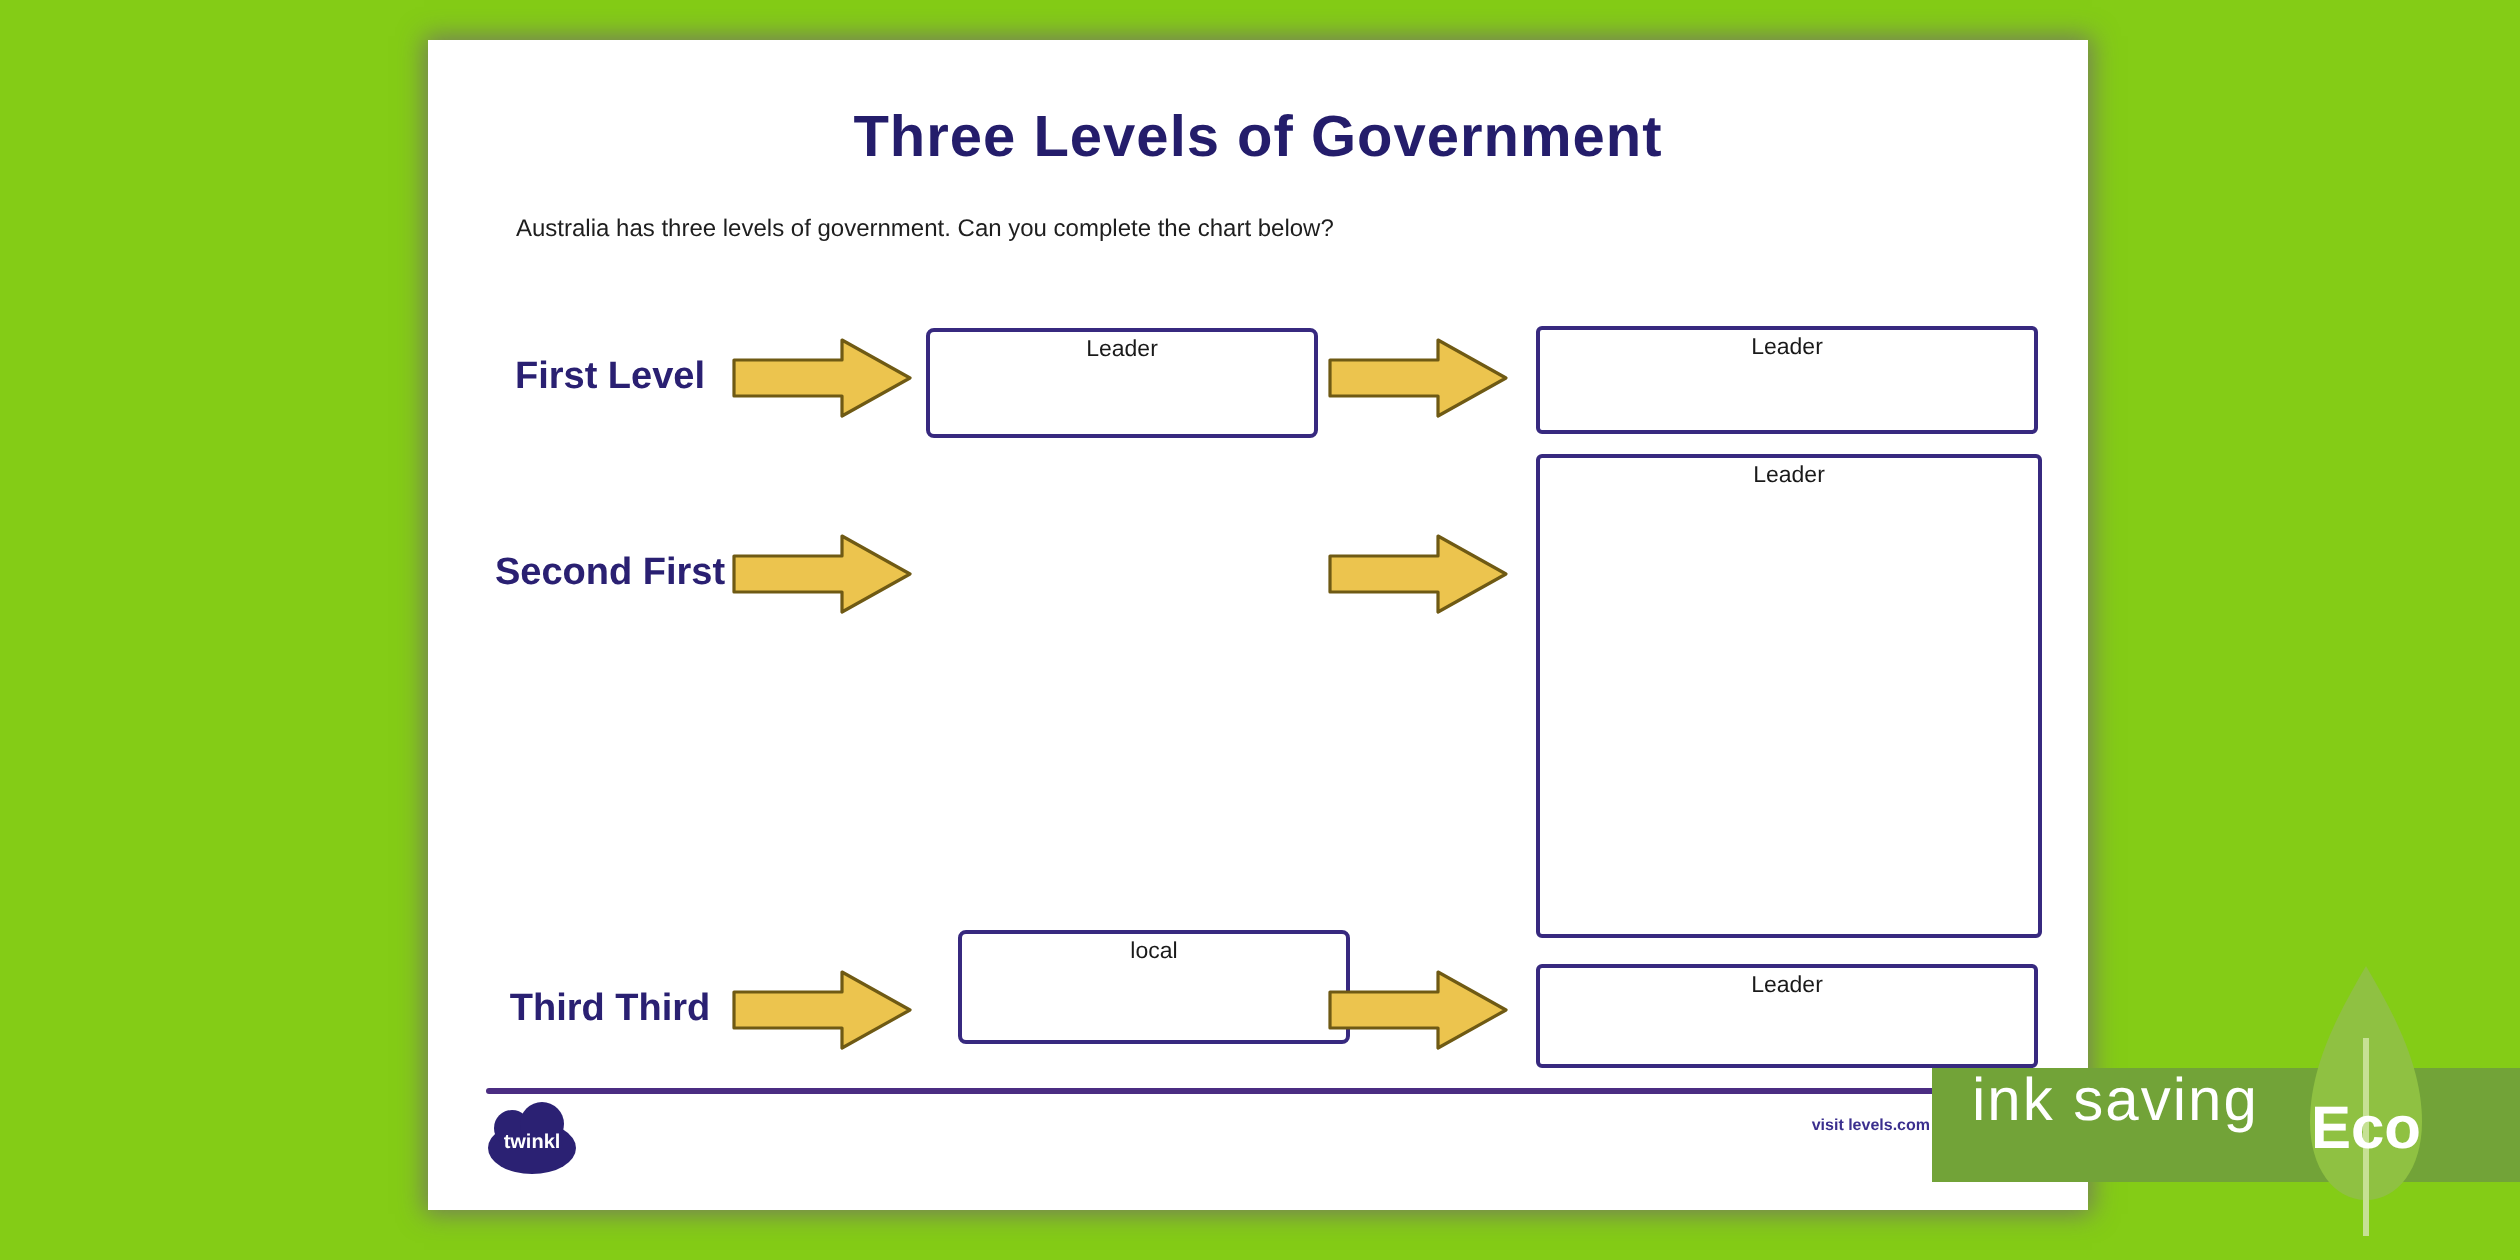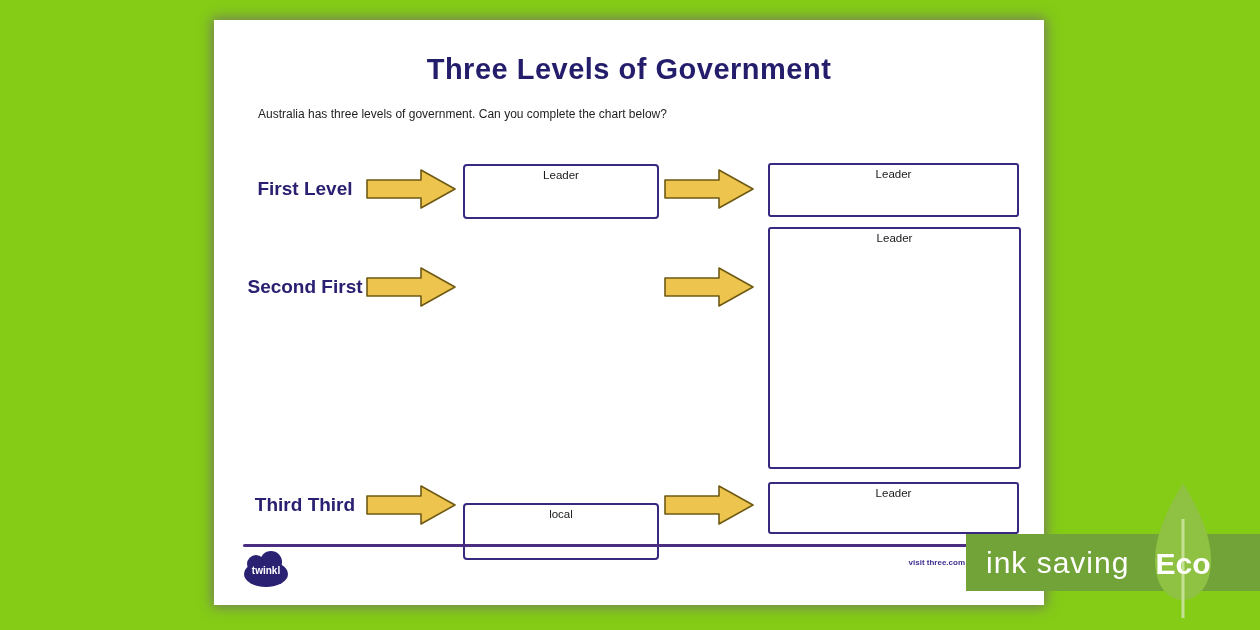--- a/index.html
+++ b/index.html
@@ -29,35 +29,35 @@
   .arrow.r2{top:245px}
   .arrow.r3{top:463px}
 
   
   .box{position:absolute;background:#fff;border:2.5px solid #37297f;border-radius:4px;}
   .box-label{position:absolute;top:3px;left:0;width:100%;text-align:center;
              font-size:11.5px;color:#1a1a1a;}
   .box.col1{left:249px;width:192px;height:51px;}
   .box.col1.r1{top:144px}
   .box.col1.r2{top:242px}
-  .box.col1.r3{top:483px;height:53px;}
+  .box.col1.r3{top:445px;height:53px;margin-left:16px;}
   .box.leader1{left:554px;top:143px;width:247px;height:50px;border-radius:3px;}
   .box.leader2{left:554px;top:207px;width:249px;height:238px;border-radius:3px;}
   .box.leader3{left:554px;top:462px;width:247px;height:48px;border-radius:3px;}
 
   
   .footer-line{position:absolute;left:29px;top:524px;width:769px;height:3px;
                background:#4b2d82;border-radius:2px;}
   .twinkl-logo{position:absolute;left:28px;top:531px;}
   .visit-link{position:absolute;top:538px;right:79px;font-size:8px;color:#3b2f8e;
               font-weight:bold;cursor:pointer;}
 
   
   .eco-banner{position:absolute;left:966px;top:534px;width:294px;height:57px;
-              background:#72a338;z-index:5;display:flex;align-items:center;}
+              background:#72a338;z-index:5;display:flex;align-items:flex-start;}
   .ink-saving{color:#ffffff;font-size:30px;margin-left:20px;letter-spacing:1px;}
   .eco-leaf{position:absolute;left:1152px;top:481px;z-index:6;}
   .eco-text{font-family:"Liberation Sans",sans-serif;font-size:30px;font-weight:bold;fill:#ffffff;}
   .logo-text{font-family:"Liberation Sans",sans-serif;font-size:10px;font-weight:bold;fill:#ffffff;}
 </style>
 </head>
 <body>
 
 <div id="screen">
 
@@ -107,21 +107,21 @@
 
     <div class="footer-line"></div>
     <svg class="twinkl-logo" width="48" height="38" viewBox="0 0 48 38">
       <g fill="#2b2173">
         <ellipse cx="24" cy="23" rx="22" ry="13"></ellipse>
         <circle cx="14" cy="13" r="9"></circle>
         <circle cx="29" cy="11" r="11"></circle>
       </g>
       <text class="logo-text" x="24" y="23" text-anchor="middle">twinkl</text>
     </svg>
-    <div class="visit-link">visit three.com</div>
+    <div class="visit-link">visit levels.com</div>
 
   </div>
 
   <div class="eco-banner">
     <span class="ink-saving">ink saving</span>
   </div>
   <svg class="eco-leaf" width="62" height="140" viewBox="0 0 62 140">
     <path d="M31,2 C45,26 59,52 59,80 C59,103 47,119 31,119 C15,119 3,103 3,80 C3,52 17,26 31,2 Z" fill="#8fc142"></path>
     <line x1="31" y1="38" x2="31" y2="137" stroke="#c6e194" stroke-width="3"></line>
     <text class="eco-text" x="31" y="93" text-anchor="middle">Eco</text>

